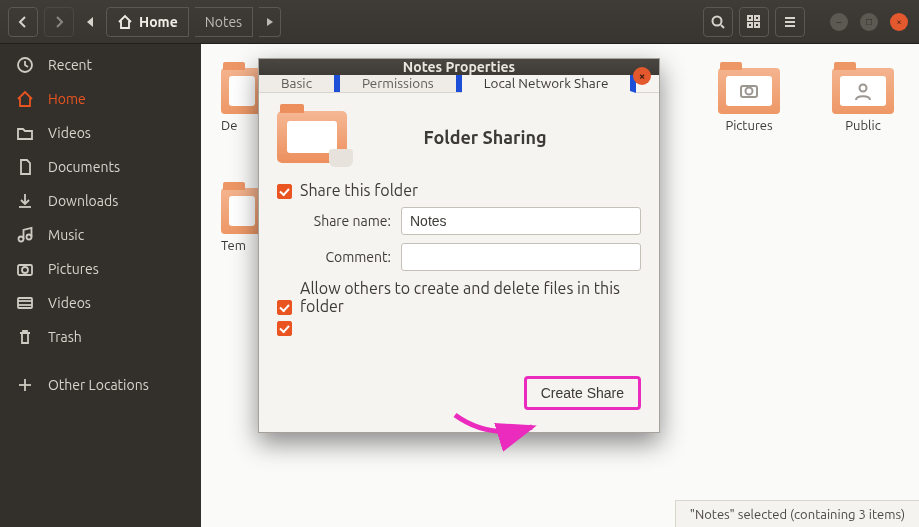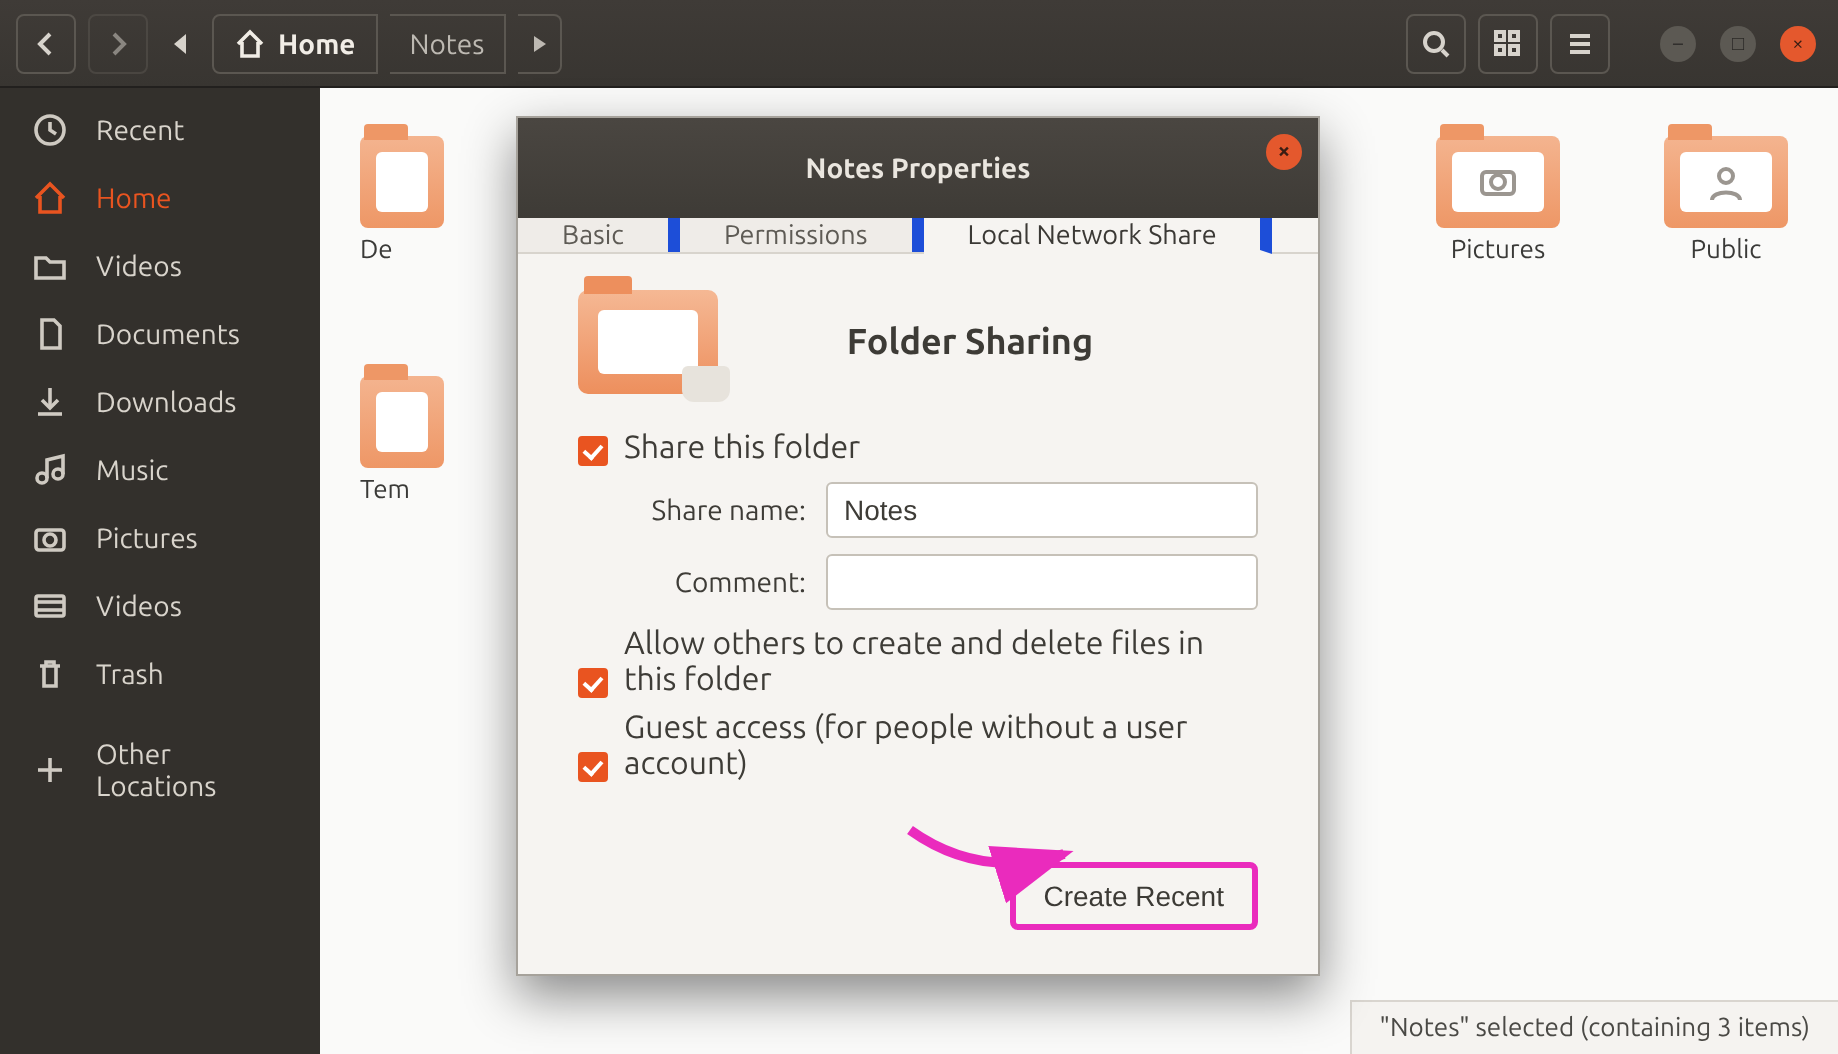--- a/index.html
+++ b/index.html
@@ -60,21 +60,21 @@
   .wc-max{ background:#5c5953;}
   .wc-close{ background:#e4582d;}
   .win-ctrl span{font-size:10px;color:#2a2826;}
 
   
   .main {
     display:flex;
     height: calc(527px - 44px);
   }
   .sidebar {
-    width: 160px;
+    width: 201px;
     background:#33302c;
     color:#cfcac2;
     padding-top:4px;
   }
   .sb-item{
     display:flex;align-items:center; height:34px;
     padding:0 16px;
     gap:14px;
     color:#d9d4cc;
   }
@@ -127,21 +127,21 @@
   .dialog{
     position:absolute;
     top:58px; left:258px;
     width:402px;
     background:#f6f4f1;
     border:1px solid #a6a29b;
     box-shadow: 0 10px 24px rgba(0,0,0,.45);
     z-index:50;
   }
   .dlg-title{
-    height:50px;
+    height:16px;
     background:linear-gradient(#4a4641,#3e3b36);
     color:#eae6df;
     display:flex;align-items:center;justify-content:center;
     font-size:14px;font-weight:600;
     position:relative;
   }
   .dlg-close{
     position:absolute; right:8px; top:8px;
     width:18px;height:18px;border-radius:50%;
     background:#e4582d;
@@ -157,21 +157,21 @@
     color:#5e5b55;
     background:#efece8;
     border-right:6px solid #1d4ed8;
   }
   .tab.active{
     background:#f6f4f1;
     border-bottom:2px solid #f6f4f1;
     margin-bottom:-1px;
     color:#3b3935;
   }
-  .dlg-body{ padding: 18px 30px 22px; }
+  .dlg-body{ padding: 18px 18px 22px; }
   .fs-head{ display:flex; align-items:center; gap:22px; margin-bottom:18px;}
   .fs-head .bigfolder{
     width:70px;height:52px;background:linear-gradient(#f5b894,#ed8f5d);border-radius:5px;position:relative;
   }
   .fs-head .bigfolder:before{content:"";position:absolute;top:-7px;left:3px;width:24px;height:9px;background:#ed8f5d;border-radius:2px 2px 0 0;}
   .fs-head .paper{position:absolute;inset:10px;background:#fff;border-radius:3px;}
   .fs-head .hand{position:absolute;right:-6px;bottom:-4px;width:24px;height:18px;background:#e7e3dc;border-radius:3px 3px 6px 6px;}
   .fs-head h2{ flex:1; text-align:center; font-size:18px; font-weight:600; color:#3d3b36; margin-left:-40px;}
   .chk-row{display:flex;align-items:flex-end;gap:8px;margin:6px 0;color:#3e3c37;font-size:16px;}
   .chk{
@@ -451,26 +451,25 @@
       <label>Comment:</label>
       <input type="text" value="" style="">
     </div>
 
     <div class="chk-row">
       <div class="chk checked"></div>
       <span>Allow others to create and delete files in this folder</span>
     </div>
     <div class="chk-row">
       <div class="chk checked"></div>
-      <span>Guest access (for people without a user account)</span>
     </div>
 
     <div class="dlg-action">
       <button class="create-btn">
-        <span>Create Recent</span>
+        <span>Create Share</span>
       </button>
     </div>
   </div>
 </div>
 
 <div class="arrow">
   <svg viewBox="0 0 100 60">
     <defs>
       <marker id="ah" markerWidth="10" markerHeight="10" refX="7" refY="3" orient="auto">
         <path d="M0,0 L8,3 L0,6 Z" fill="#ea2bbd"></path>

